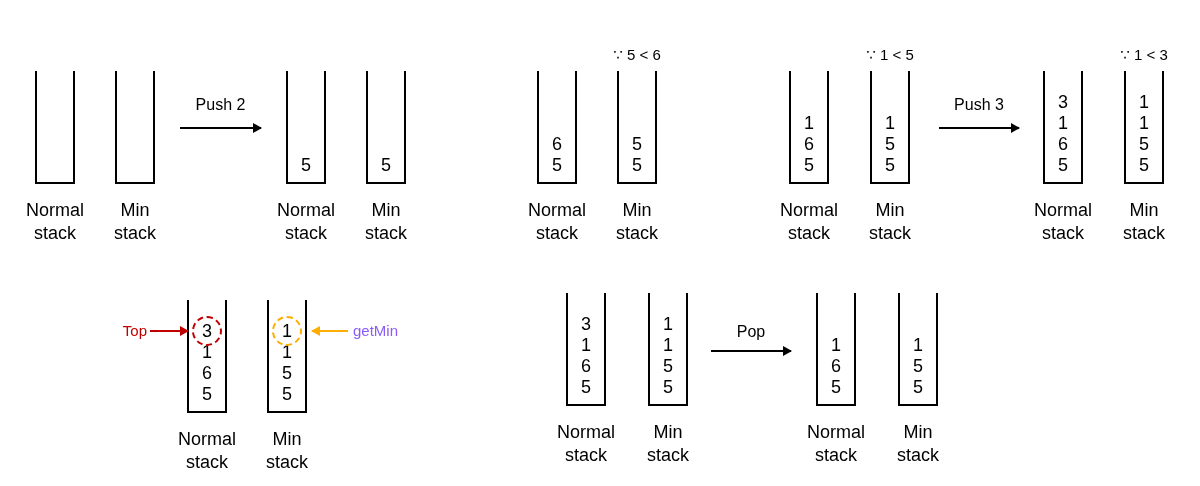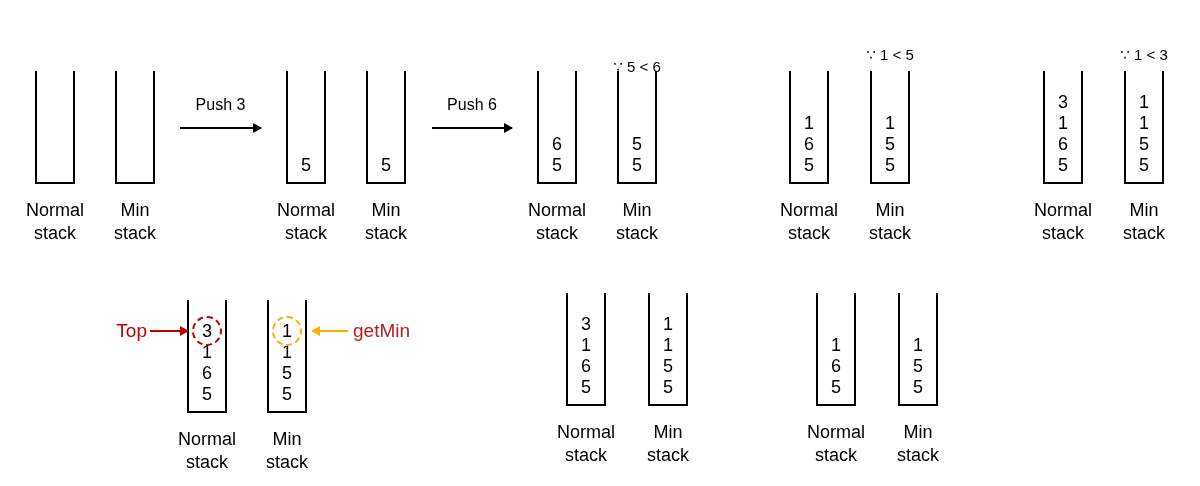--- a/index.html
+++ b/index.html
@@ -84,100 +84,100 @@
   .note {
     position: absolute;
     width: 120px;
     text-align: center;
     font-size: 15px;
     white-space: nowrap;
   }
 
   .pointer-label {
     position: absolute;
-    font-size: 19px;
+    font-size: 15px;
     line-height: 20px;
     white-space: nowrap;
   }
 
   .circle {
     position: absolute;
     width: 30px;
     height: 30px;
     border-radius: 50%;
     border: 2px dashed #000;
   }
 
   .red { color: #C00000; }
   .circle.red { border-color: #C00000; }
   .arrow.red { background: #C00000; }
   .arrow.red::after { border-left-color: #C00000; }
 
-  .orange { color: #b91c1c; }
+  .orange { color: #8b5cf6; }
   .circle.orange { border-color: #FFAD00; }
   .arrow.orange { background: #FFAD00; }
   .arrow.orange.left::before { border-right-color: #FFAD00; }
 </style>
 </head>
 <body>
 
 <div class="canvas">
 
   <div class="stack" style="left:35px;top:71px"></div>
   <div class="stack" style="left:115px;top:71px"></div>
   <div class="stack-label" style="left:20px;top:199px">Normal stack</div>
   <div class="stack-label" style="left:100px;top:199px">Min stack</div>
 
   <div class="op" style="left:180px;top:95px;width:81px">
+    <div class="op-label">Push 2</div>
+    <div class="arrow"></div>
+  </div>
+
+  <div class="stack" style="left:286px;top:71px">
+      <div class="cell">5</div>
+    </div>
+  <div class="stack" style="left:366px;top:71px">
+      <div class="cell">5</div>
+    </div>
+  <div class="stack-label" style="left:271px;top:199px">Normal stack</div>
+  <div class="stack-label" style="left:351px;top:199px">Min stack</div>
+
+
+  <div class="note" style="left:577px;top:46px">∵ 5 &lt; 6</div>
+  <div class="stack" style="left:537px;top:71px">
+      <div class="cell">6</div>
+      <div class="cell">5</div>
+    </div>
+  <div class="stack" style="left:617px;top:71px">
+      <div class="cell">5</div>
+      <div class="cell">5</div>
+    </div>
+  <div class="stack-label" style="left:522px;top:199px">Normal stack</div>
+  <div class="stack-label" style="left:602px;top:199px">Min stack</div>
+
+
+  <div class="note" style="left:830px;top:46px">∵ 1 &lt; 5</div>
+  <div class="stack" style="left:789px;top:71px">
+      <div class="cell">1</div>
+      <div class="cell">6</div>
+      <div class="cell">5</div>
+    </div>
+  <div class="stack" style="left:870px;top:71px">
+      <div class="cell">1</div>
+      <div class="cell">5</div>
+      <div class="cell">5</div>
+    </div>
+  <div class="stack-label" style="left:774px;top:199px">Normal stack</div>
+  <div class="stack-label" style="left:855px;top:199px">Min stack</div>
+
+  <div class="op" style="left:939px;top:95px;width:80px">
     <div class="op-label">Push 3</div>
     <div class="arrow"></div>
   </div>
 
-  <div class="stack" style="left:286px;top:71px">
-      <div class="cell">5</div>
-    </div>
-  <div class="stack" style="left:366px;top:71px">
-      <div class="cell">5</div>
-    </div>
-  <div class="stack-label" style="left:271px;top:199px">Normal stack</div>
-  <div class="stack-label" style="left:351px;top:199px">Min stack</div>
-
-  <div class="op" style="left:432px;top:95px;width:80px">
-    <div class="op-label">Push 6</div>
-    <div class="arrow"></div>
-  </div>
-
-  <div class="note" style="left:577px;top:58px">∵ 5 &lt; 6</div>
-  <div class="stack" style="left:537px;top:71px">
-      <div class="cell">6</div>
-      <div class="cell">5</div>
-    </div>
-  <div class="stack" style="left:617px;top:71px">
-      <div class="cell">5</div>
-      <div class="cell">5</div>
-    </div>
-  <div class="stack-label" style="left:522px;top:199px">Normal stack</div>
-  <div class="stack-label" style="left:602px;top:199px">Min stack</div>
-
-
-  <div class="note" style="left:830px;top:46px">∵ 1 &lt; 5</div>
-  <div class="stack" style="left:789px;top:71px">
-      <div class="cell">1</div>
-      <div class="cell">6</div>
-      <div class="cell">5</div>
-    </div>
-  <div class="stack" style="left:870px;top:71px">
-      <div class="cell">1</div>
-      <div class="cell">5</div>
-      <div class="cell">5</div>
-    </div>
-  <div class="stack-label" style="left:774px;top:199px">Normal stack</div>
-  <div class="stack-label" style="left:855px;top:199px">Min stack</div>
-
-
   <div class="note" style="left:1084px;top:46px">∵ 1 &lt; 3</div>
   <div class="stack" style="left:1043px;top:71px">
       <div class="cell">3</div>
       <div class="cell">1</div>
       <div class="cell">6</div>
       <div class="cell">5</div>
     </div>
   <div class="stack" style="left:1124px;top:71px">
       <div class="cell">1</div>
       <div class="cell">1</div>
@@ -218,20 +218,24 @@
     </div>
   <div class="stack" style="left:648px;top:293px">
       <div class="cell">1</div>
       <div class="cell">1</div>
       <div class="cell">5</div>
       <div class="cell">5</div>
     </div>
   <div class="stack-label" style="left:551px;top:421px">Normal stack</div>
   <div class="stack-label" style="left:633px;top:421px">Min stack</div>
 
+  <div class="op" style="left:711px;top:322px;width:80px">
+    <div class="op-label" style="margin-bottom:8px">Pop</div>
+    <div class="arrow"></div>
+  </div>
 
   <div class="stack" style="left:816px;top:293px">
       <div class="cell">1</div>
       <div class="cell">6</div>
       <div class="cell">5</div>
     </div>
   <div class="stack" style="left:898px;top:293px">
       <div class="cell">1</div>
       <div class="cell">5</div>
       <div class="cell">5</div>

